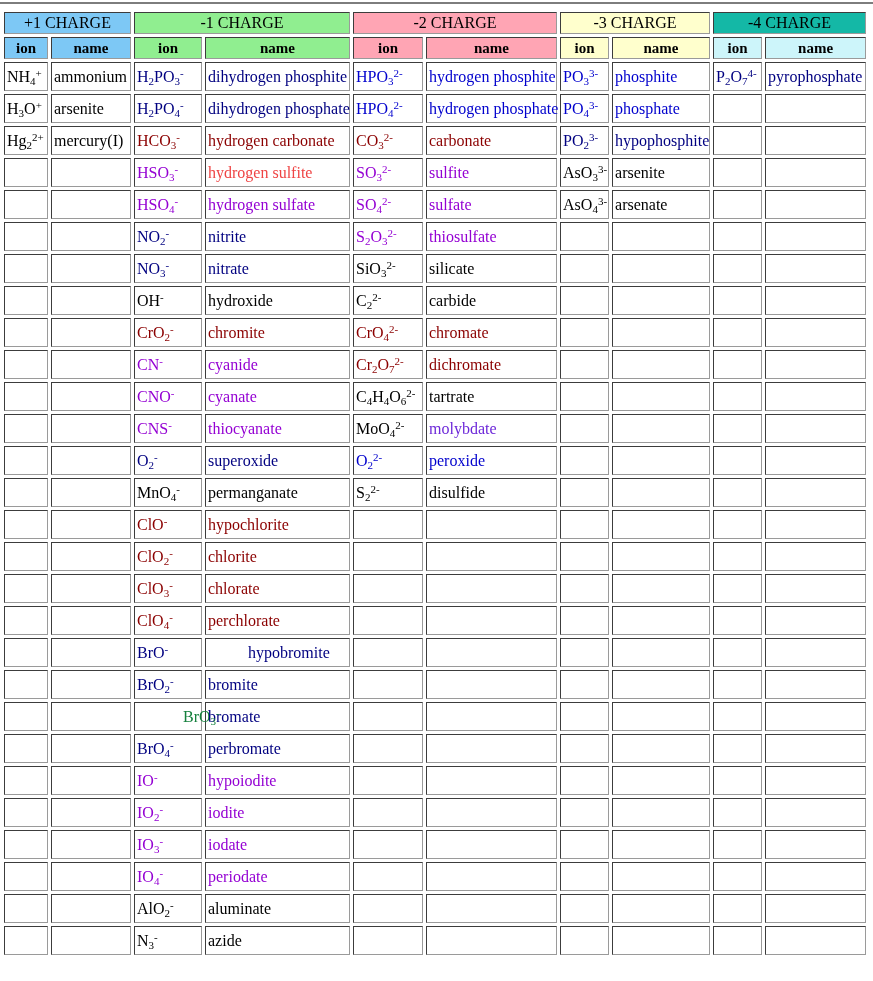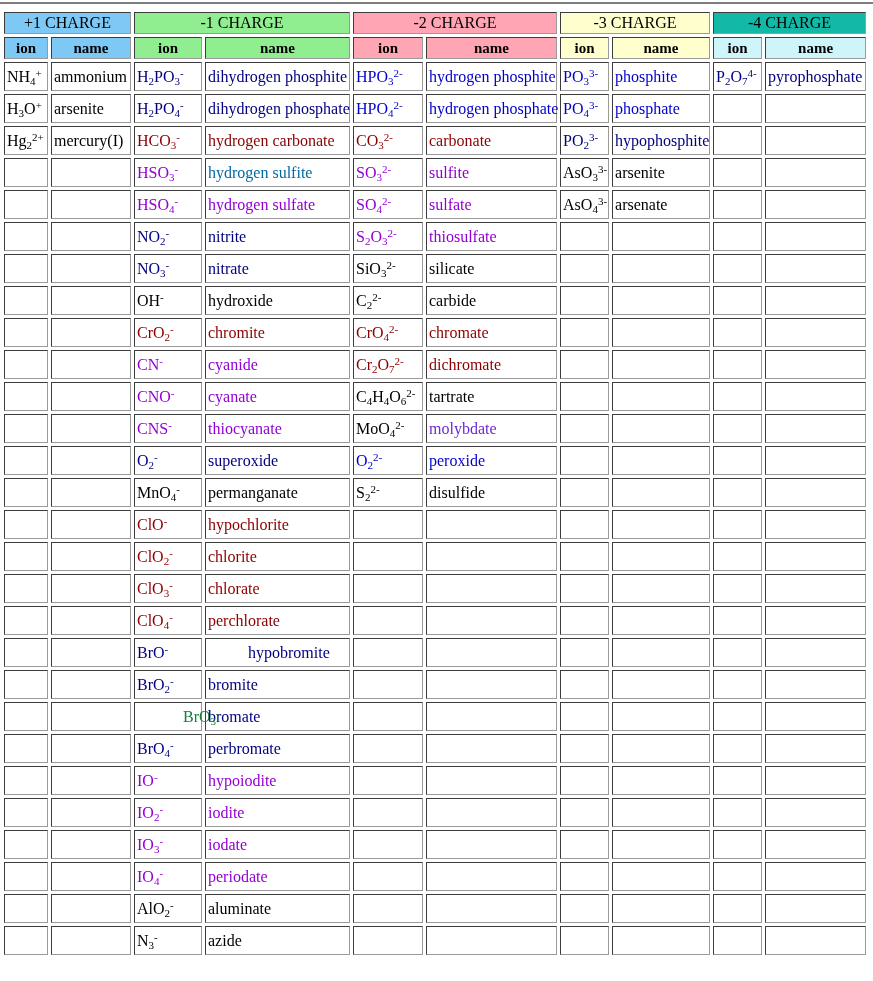--- a/index.html
+++ b/index.html
@@ -135,21 +135,21 @@
           <td class="name-cell" style="color: rgb(139, 0, 0);">carbonate</td>
           <td class="ion-cell" style="color: rgb(0, 0, 128);">PO<sub>2</sub><sup>3-</sup></td>
           <td class="name-cell" style="color: rgb(0, 0, 128);">hypophosphite</td>
           <td class="ion-cell"></td>
           <td class="name-cell"></td>
         </tr>
         <tr>
           <td class="ion-cell"></td>
           <td class="name-cell"></td>
           <td class="ion-cell" style="color: rgb(148, 0, 211);">HSO<sub>3</sub><sup>-</sup></td>
-          <td class="name-cell" style="color: #0369a1;">hydrogen sulfite</td>
+          <td class="name-cell" style="color: #ef4444;">hydrogen sulfite</td>
           <td class="ion-cell" style="color: rgb(148, 0, 211);">SO<sub>3</sub><sup>2-</sup></td>
           <td class="name-cell" style="color: rgb(148, 0, 211);">sulfite</td>
           <td class="ion-cell" style="color: rgb(0, 0, 0);">AsO<sub>3</sub><sup>3-</sup></td>
           <td class="name-cell" style="color: rgb(0, 0, 0);">arsenite</td>
           <td class="ion-cell"></td>
           <td class="name-cell"></td>
         </tr>
         <tr>
           <td class="ion-cell"></td>
           <td class="name-cell"></td>

